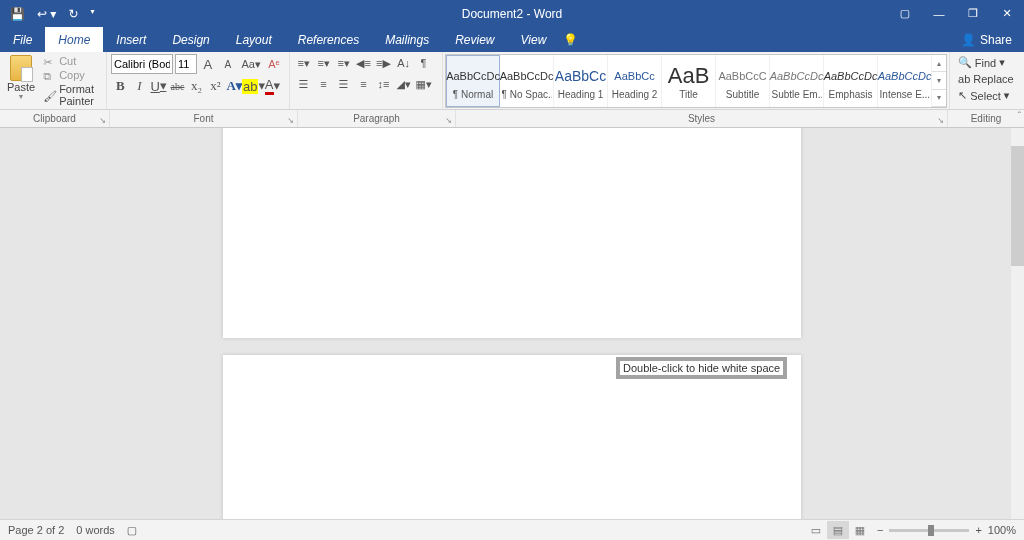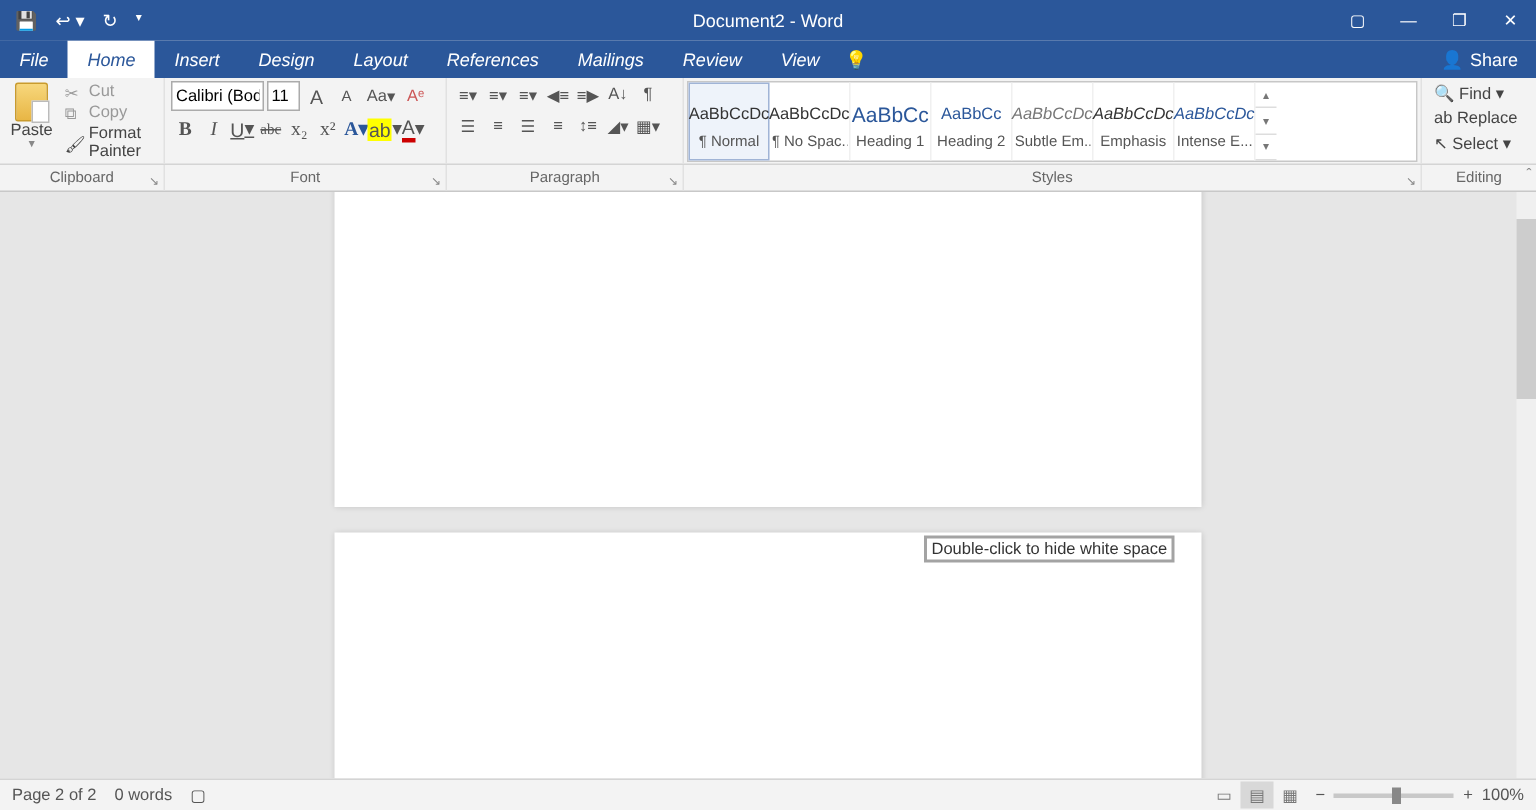--- a/index.html
+++ b/index.html
@@ -65,21 +65,21 @@
 .group-labels { background: #f3f3f3; height: 18px; display: flex; font-size: 10px; color: #666; border-bottom: 1px solid #c8c8c8; }
 .gl { display:flex; align-items:center; justify-content:center; position:relative; border-right:1px solid #e1e1e1;text-align:right; }
 .gl .launcher { position:absolute; right:3px; bottom:2px; font-size:8px; color:#888; cursor:pointer; }
 
 
 .doc-area { position: absolute; top: 128px; left: 0; right: 0; bottom: 21px; background: #e6e6e6; overflow: hidden; }
 .page { background: #fff; width: 578px; margin: 0 auto; box-shadow: 0 0 4px rgba(0,0,0,0.15); }
 .page1 { height: 219px; margin-top: -9px; }
 .gap { height: 17px; }
 .page2 { height: 180px; }
-.tooltip { position:absolute; background:#fff; border:2px solid #a3a3a3; font-size:11px; padding:1px 3px; color:#333; left:616px; top:229px; }
+.tooltip { position:absolute; background:#fff; border:4px solid #a3a3a3; font-size:11px; padding:1px 3px; color:#333; left:616px; top:229px; }
 .vscroll { position:absolute; right:0; top:0; bottom:0; width:13px; background:#f0f0f0; }
 .vscroll .thumb { position:absolute; top:18px; width:13px; height:120px; background:#cdcdcd; }
 
 
 .statusbar { position:absolute; bottom:0; left:0; right:0; height:21px; background:#f3f3f3; border-top:1px solid #d4d4d4; display:flex; align-items:center; font-size:11px; color:#555; }
 .sb-left { display:flex; gap:12px; padding-left:8px; }
 .sb-right { margin-left:auto; display:flex; align-items:center; gap:6px; padding-right:8px; }
 .view-btns { display:flex; }
 .view-btns div { width:22px; height:18px; display:flex; align-items:center; justify-content:center; border:1px solid transparent; cursor:pointer; color:#777; }
 .view-btns div.active { background:#d8d8d8; }
@@ -213,20 +213,28 @@
         </div>
         <div class="style-item">
           <div class="style-prev" style="color: rgb(43, 87, 154); font-size: 14px;">AaBbCc</div>
           <div class="style-label">Heading 1</div>
         </div>
         <div class="style-item">
           <div class="style-prev" style="color: rgb(43, 87, 154);">AaBbCc</div>
           <div class="style-label">Heading 2</div>
         </div>
         <div class="style-item">
+          <div class="style-prev" style="color: rgb(51, 51, 51); font-size: 22px;">AaB</div>
+          <div class="style-label">Title</div>
+        </div>
+        <div class="style-item">
+          <div class="style-prev" style="color: rgb(119, 119, 119);">AaBbCcC</div>
+          <div class="style-label">Subtitle</div>
+        </div>
+        <div class="style-item">
           <div class="style-prev" style="color: rgb(119, 119, 119); font-style: italic;">AaBbCcDc</div>
           <div class="style-label">Subtle Em...</div>
         </div>
         <div class="style-item">
           <div class="style-prev" style="color: rgb(51, 51, 51); font-style: italic;">AaBbCcDc</div>
           <div class="style-label">Emphasis</div>
         </div>
         <div class="style-item">
           <div class="style-prev" style="color: rgb(43, 87, 154); font-style: italic;">AaBbCcDc</div>
           <div class="style-label">Intense E...</div>

